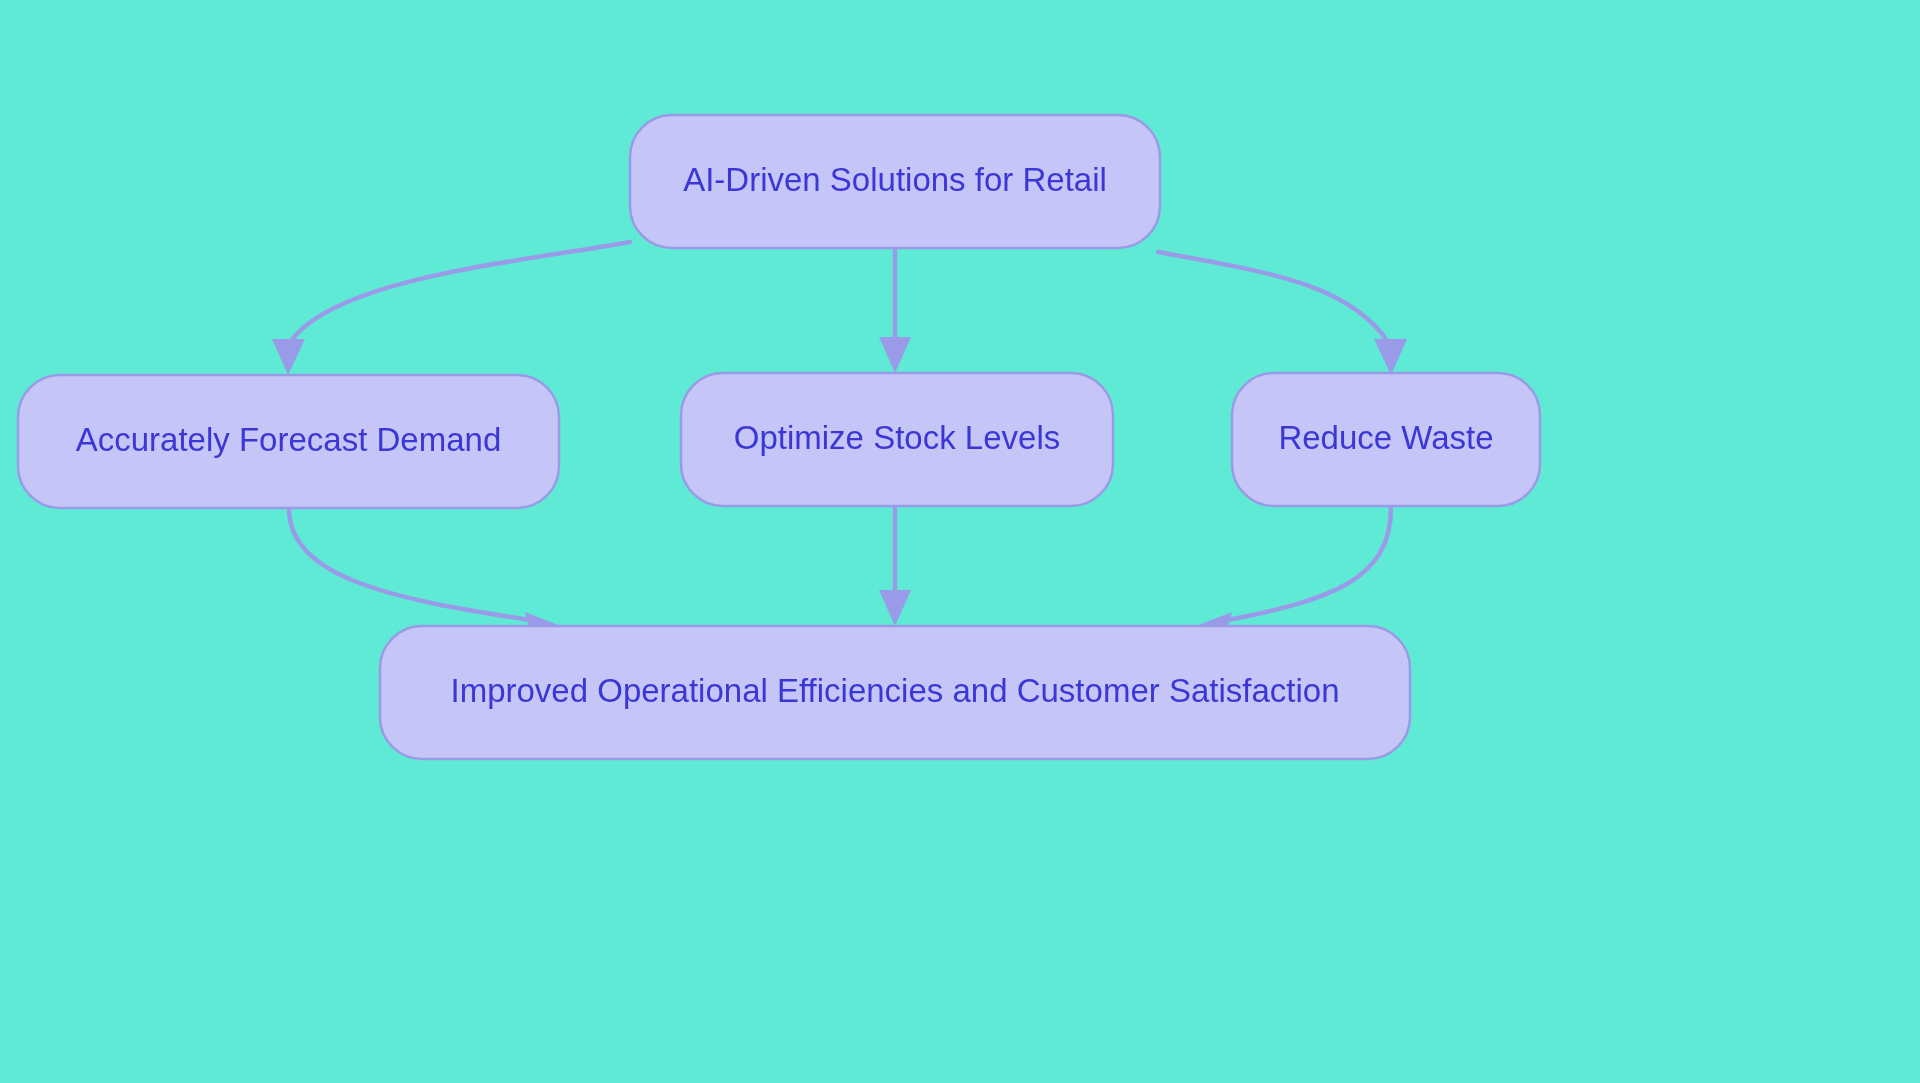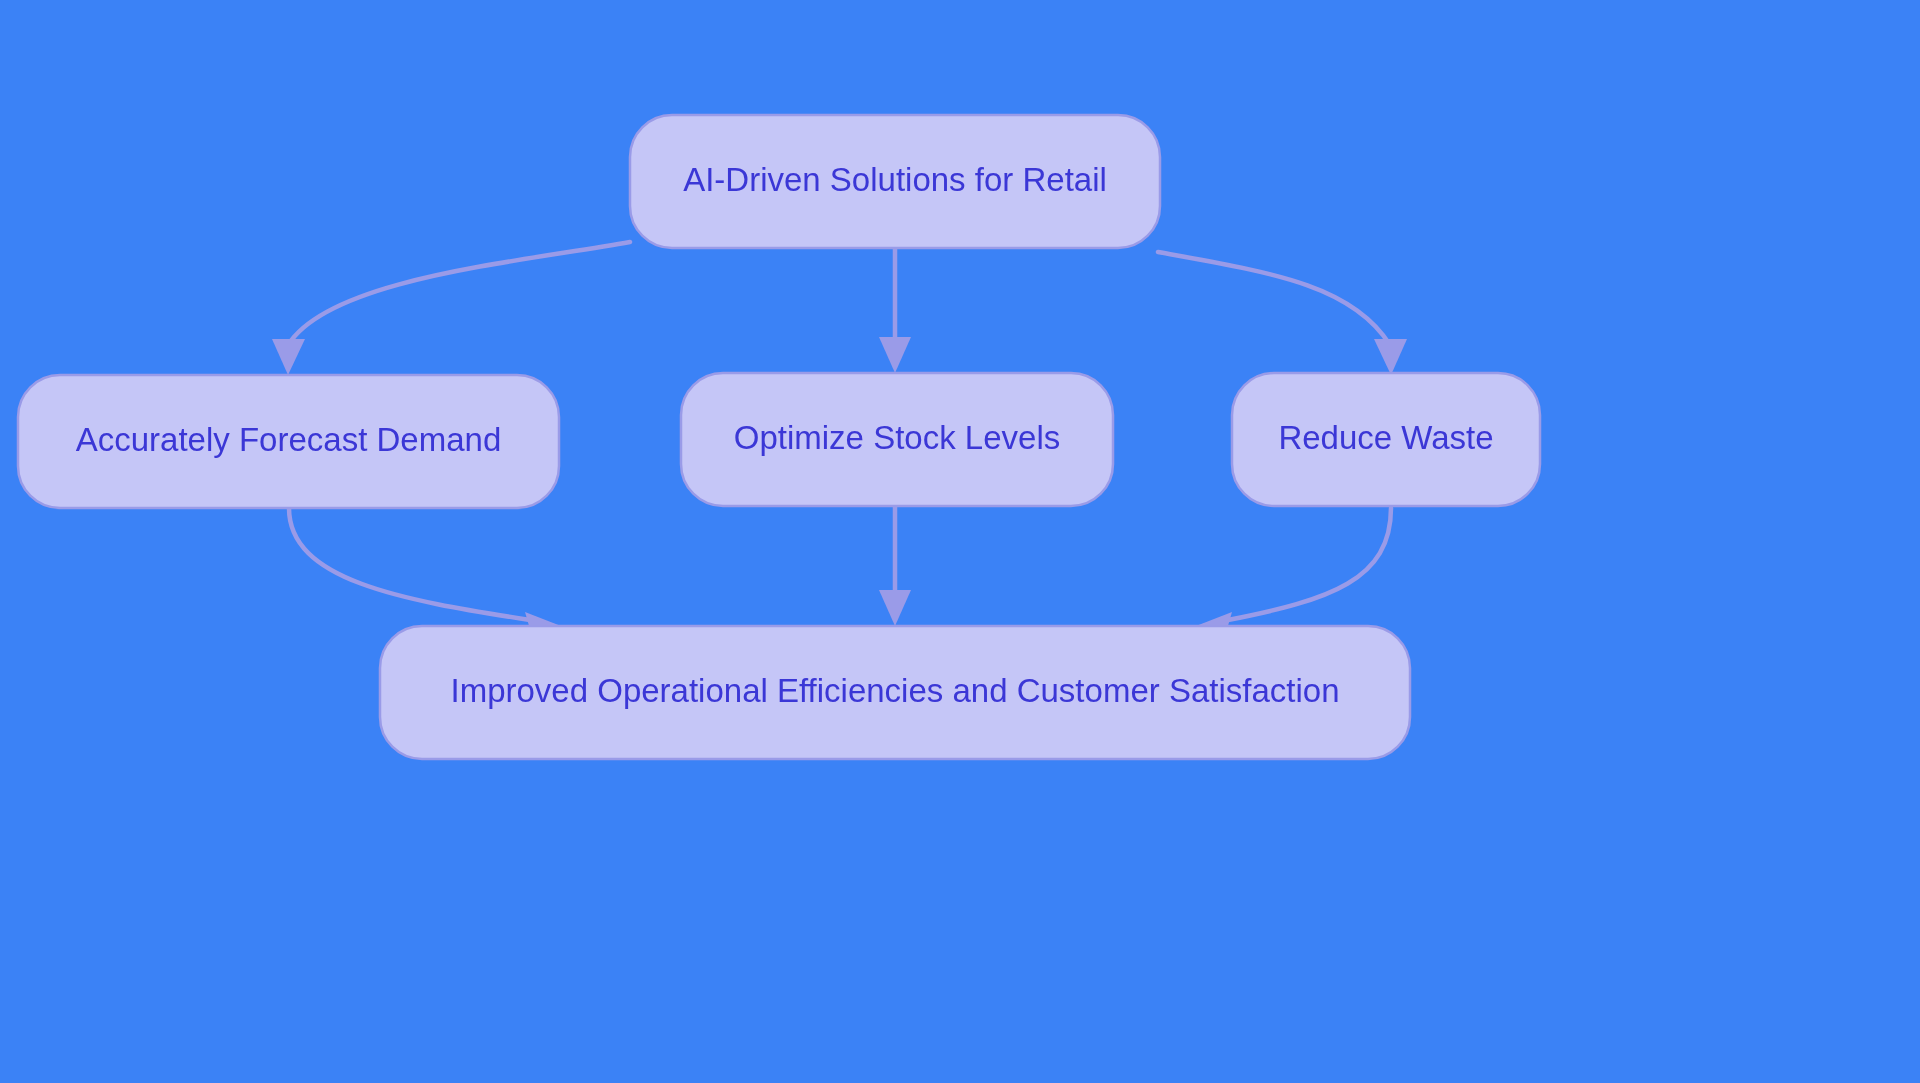--- a/index.html
+++ b/index.html
@@ -41,21 +41,21 @@
     stroke-linecap: round;
     stroke-linejoin: round;
   }
   .edge-head {
     stroke: none;
   }
 </style>
 </head>
 <body>
 
-<div id="diagram-root" style="background: #3b82f6;">
+<div id="diagram-root" style="background: #5eead4;">
   <svg id="flow-svg" viewBox="0 0 1920 1083" xmlns="http://www.w3.org/2000/svg">
     <g id="edges-layer">
         <g>
           <path class="edge-path" d="M 630 242 C 520 262, 330 278, 288 345" stroke="#9a9be8" stroke-width="4.5"></path>
           <path class="edge-head" d="M 288 375 L 272 339 L 305 339 Z" fill="#9a9be8"></path>
         </g>
         <g>
           <path class="edge-path" d="M 895 249 L 895 342" stroke="#9a9be8" stroke-width="4.5"></path>
           <path class="edge-head" d="M 895 373 L 879 337 L 911 337 Z" fill="#9a9be8"></path>
         </g>

